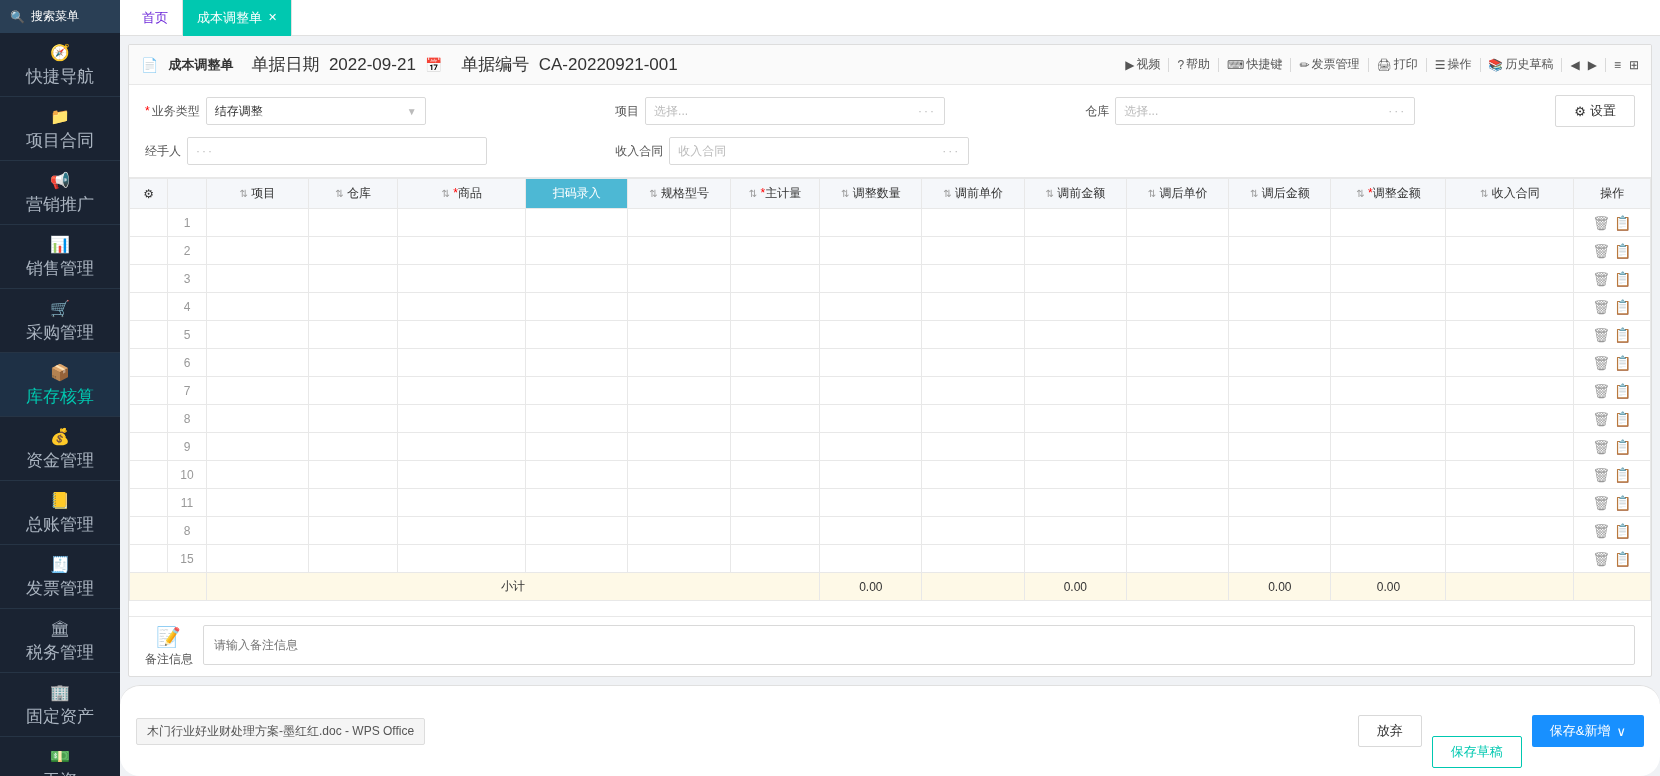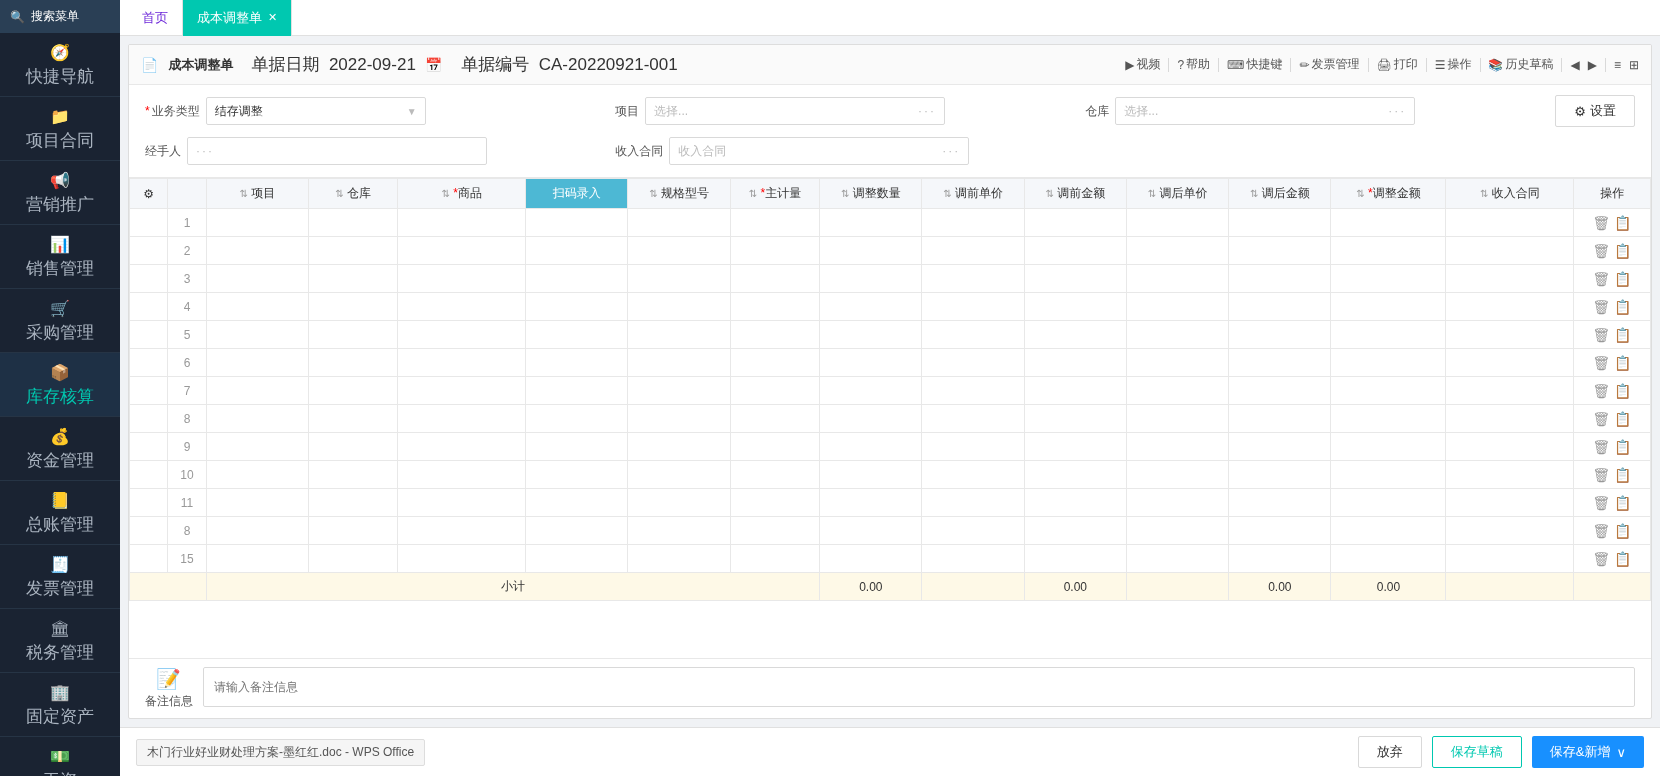--- a/index.html
+++ b/index.html
@@ -223,32 +223,33 @@
     
     .footer {
       background: #fff;
       border-top: 1px solid #e0e0e0;
       padding: 8px 16px;
       display: flex;
       align-items: center;
       justify-content: flex-end;
       gap: 10px;
       flex-shrink: 0;
+      border-radius: 20px;
     }
     .footer-left { margin-right: auto; font-size: 12px; color: #555; background: #f5f5f5; padding: 4px 10px; border: 1px solid #ddd; border-radius: 2px; }
     .btn {
       height: 32px;
       padding: 0 18px;
       border-radius: 2px;
       border: none;
       cursor: pointer;
       font-size: 13px;
     }
     .btn-default { background: #fff; border: 1px solid #d9d9d9; color: #333; }
-    .btn-secondary { background: #fff; border: 1px solid #00c8b0; color: #00c8b0; }
+    .btn-secondary { background: #fff; border: 1px solid #00c8b0; color: #00c8b0; margin-top: 42px; }
     .btn-primary { background: #1890ff; color: #fff; display: flex; align-items: center; gap: 6px; }
 
     
     .right-edge {
       position: absolute;
       right: -8px;
       top: 40%;
       width: 8px;
       height: 40px;
       background: #00c8b0;

